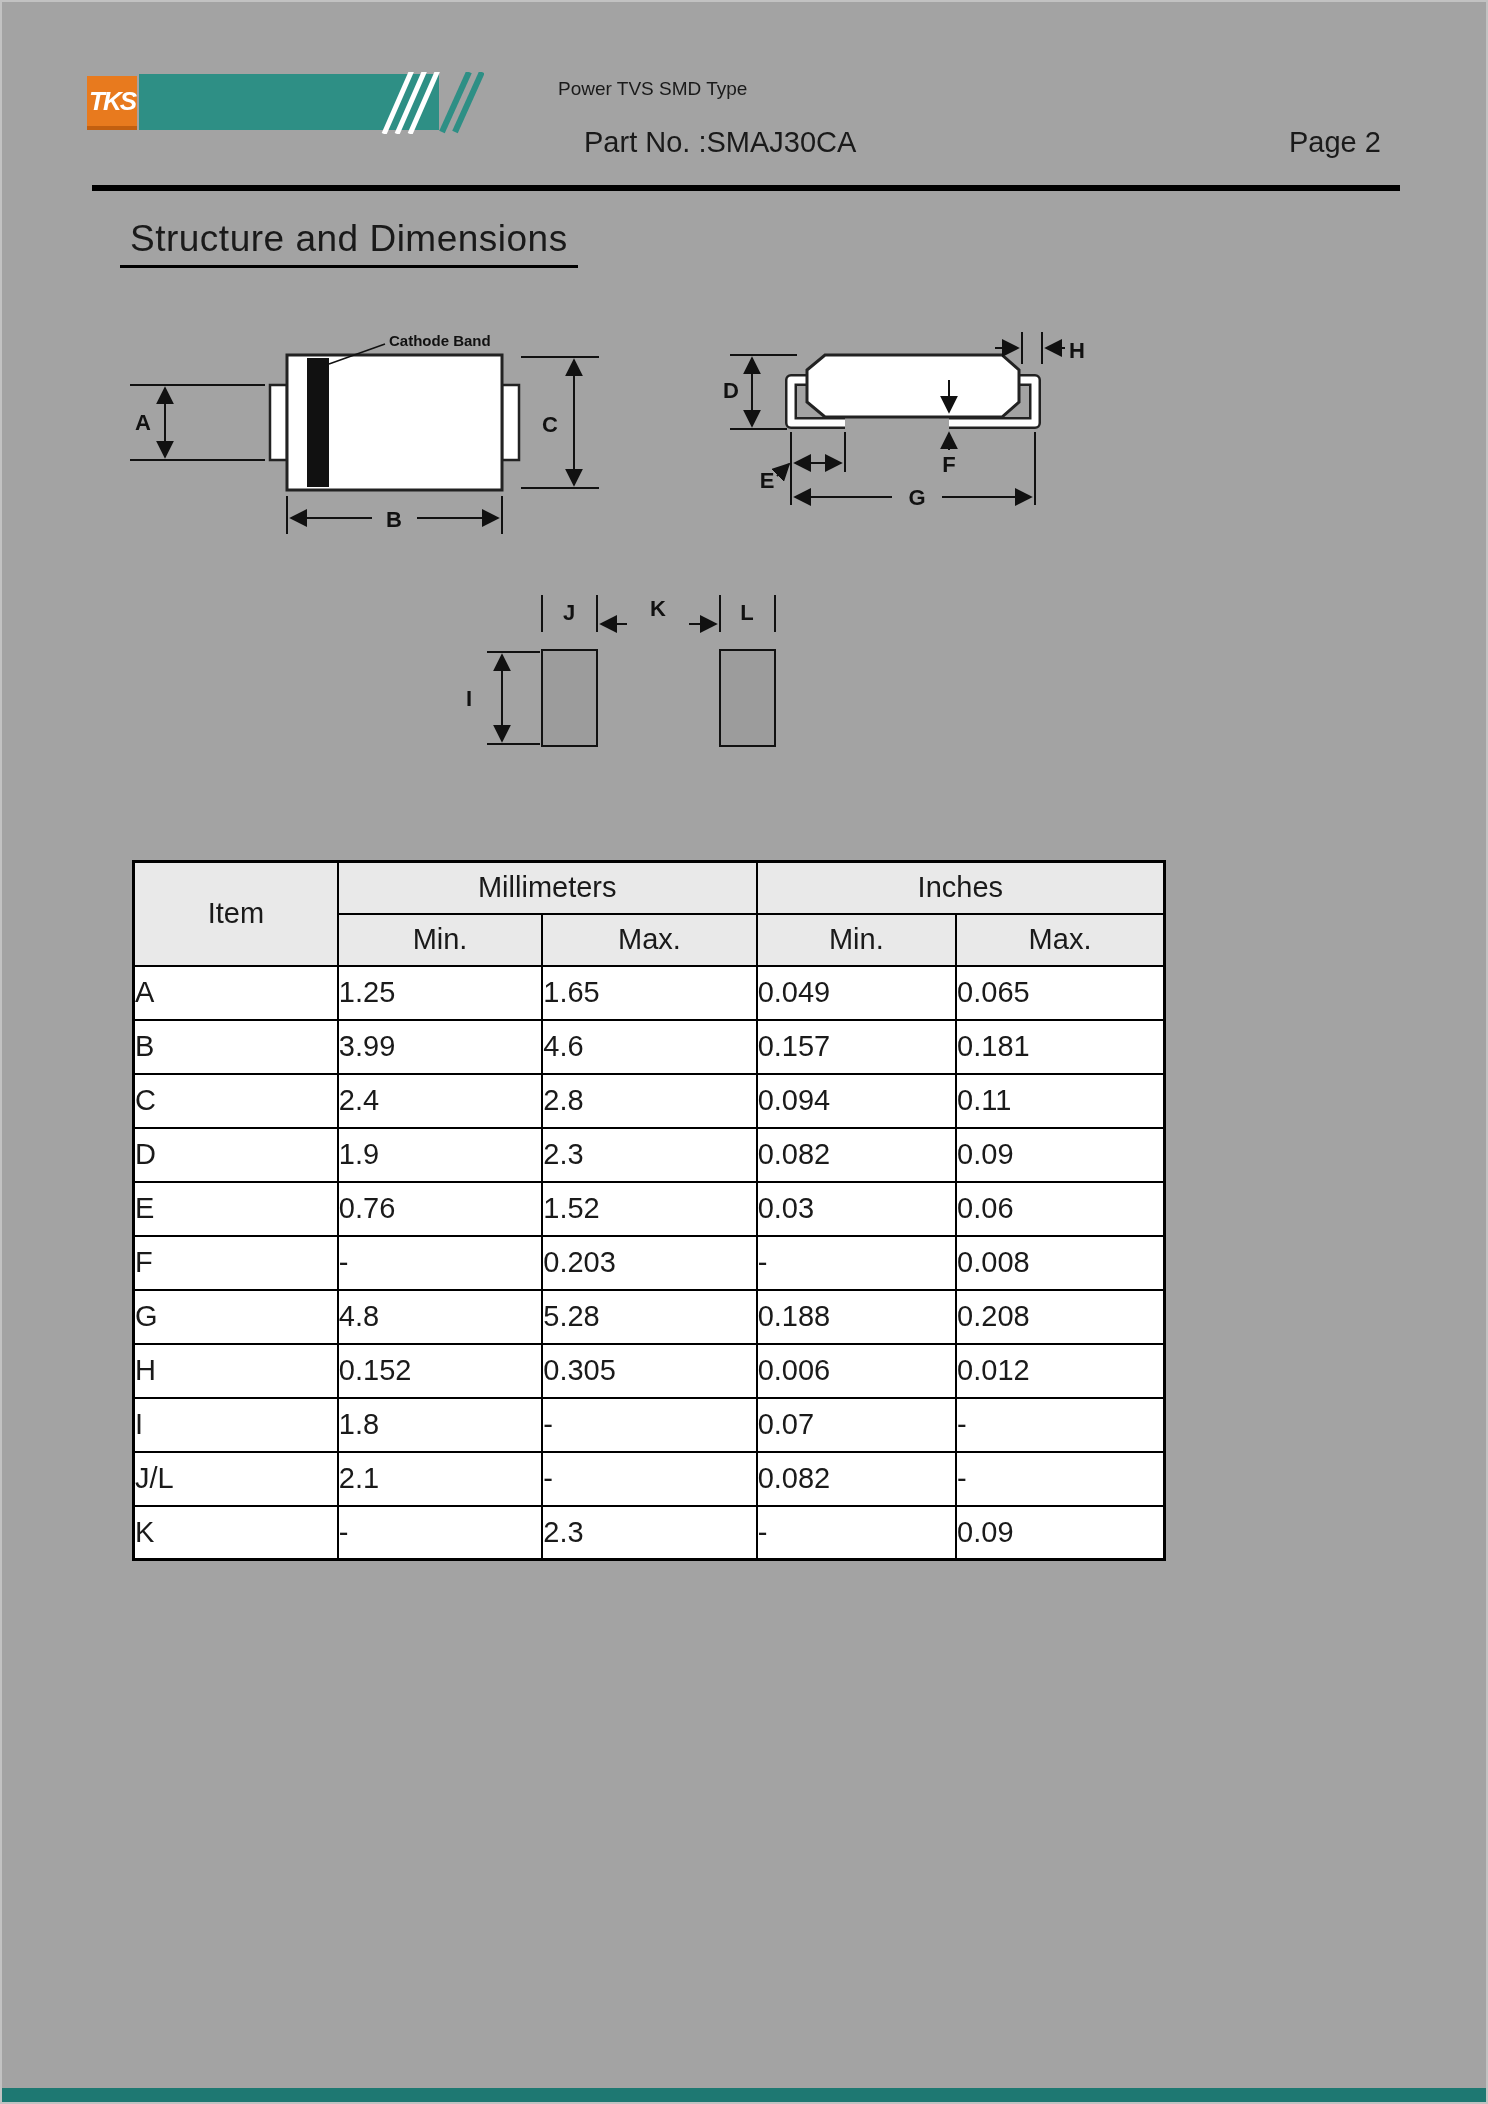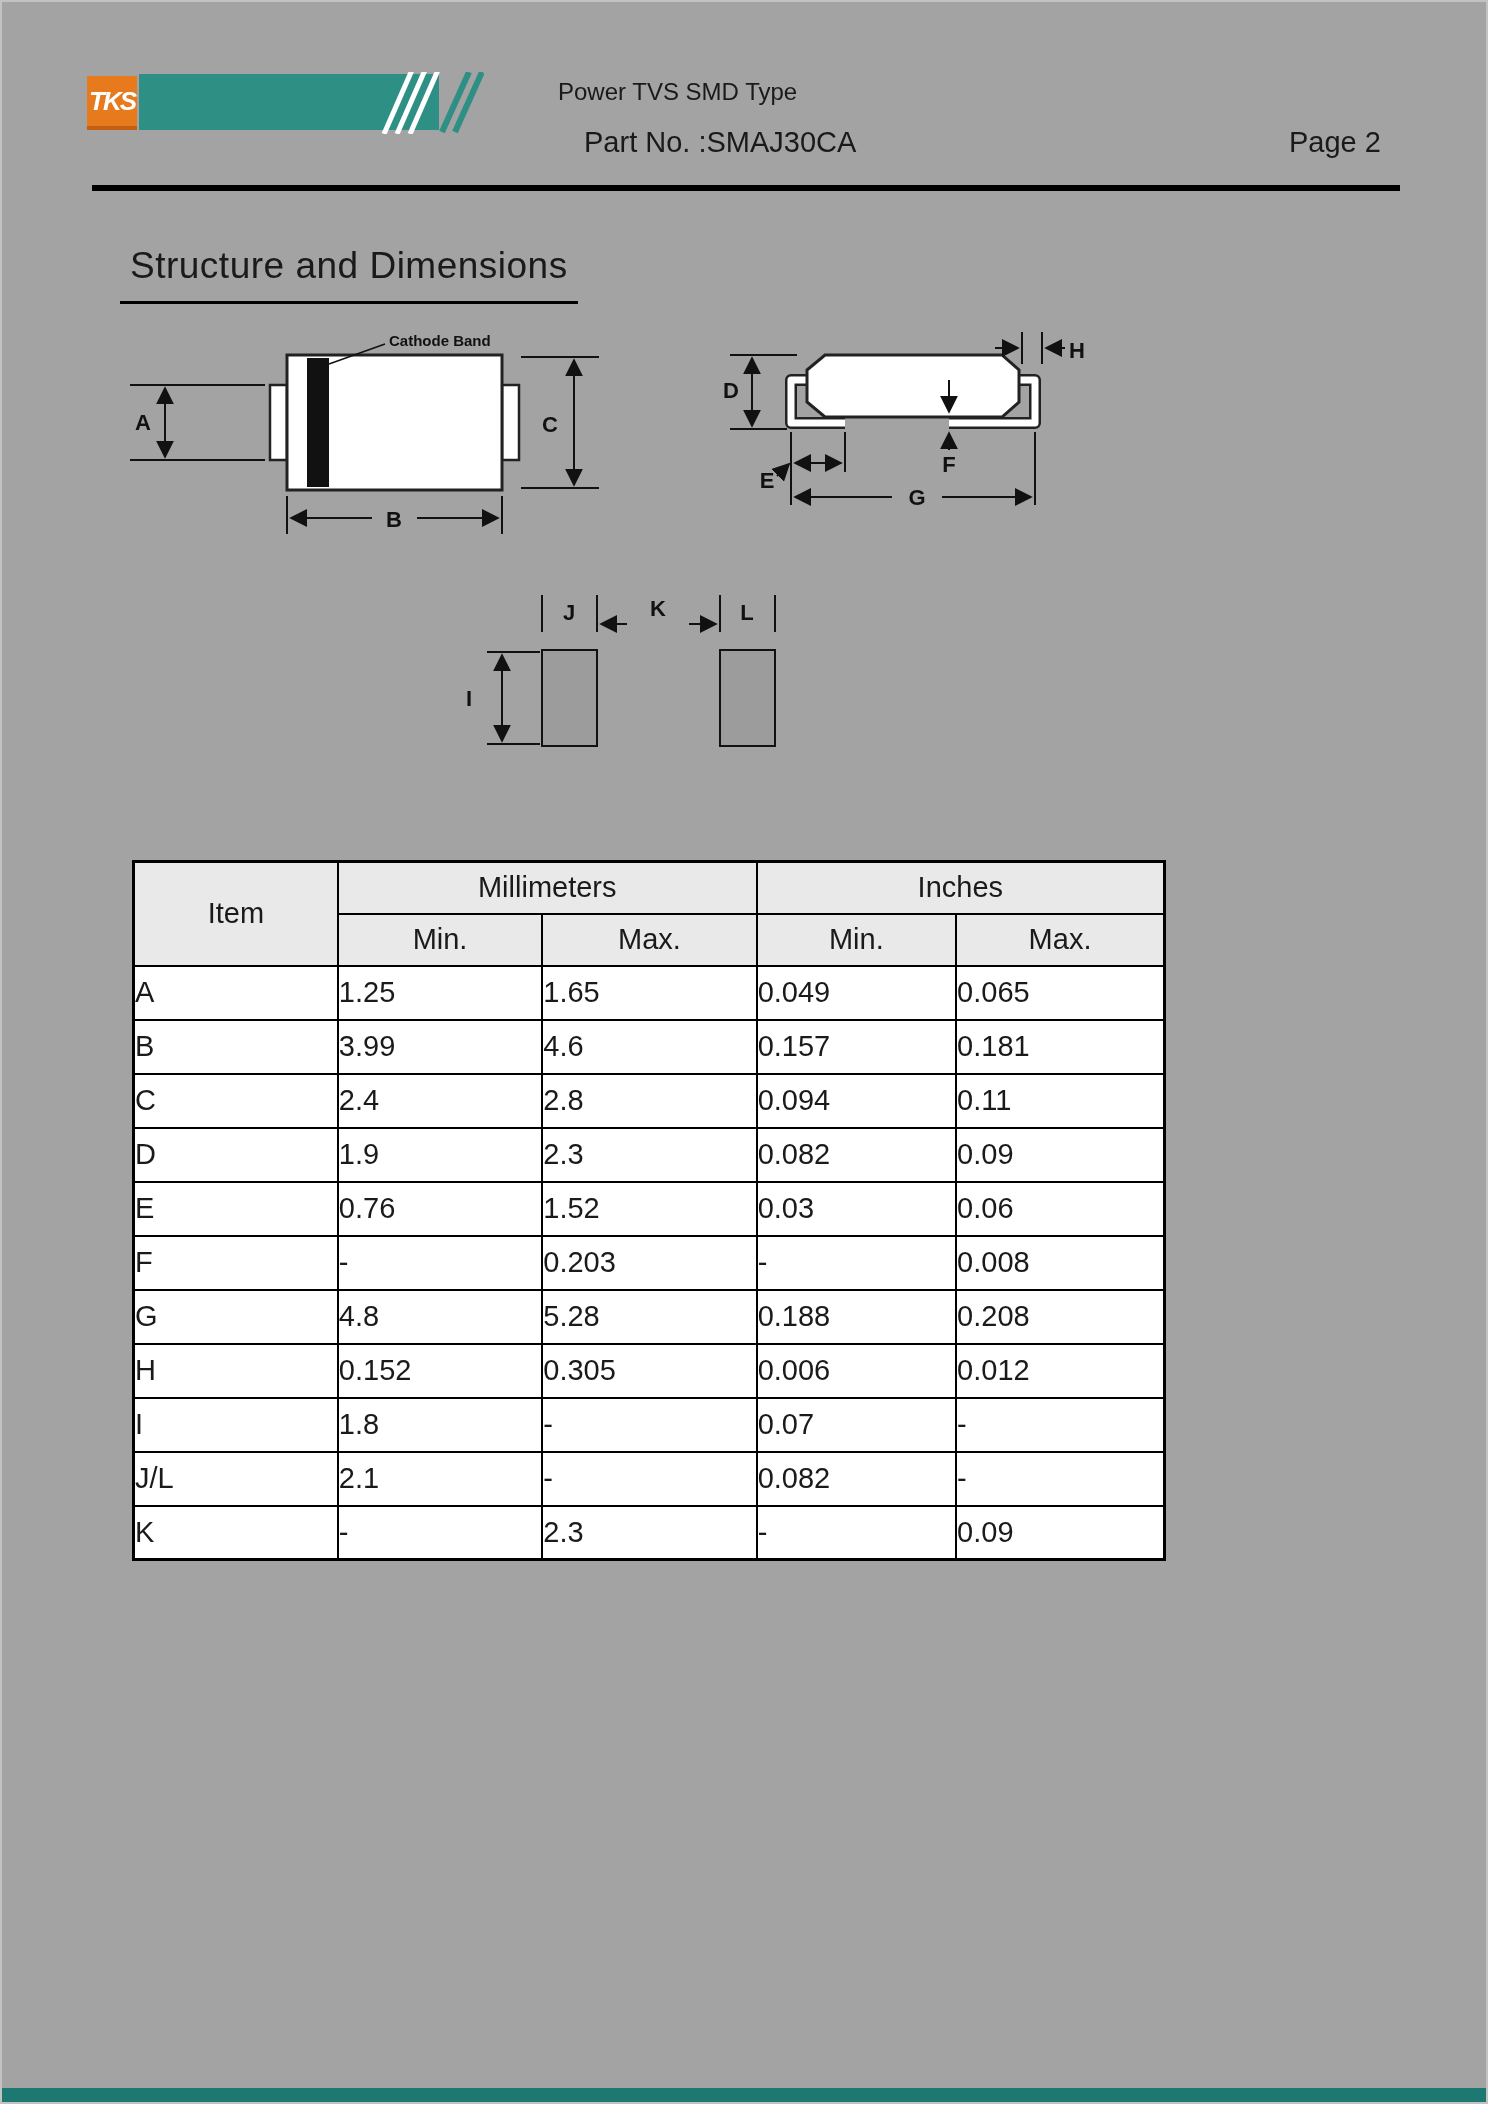--- a/index.html
+++ b/index.html
@@ -21,27 +21,27 @@
     background:#a3a3a3; border:2px solid #c2c2c2; overflow:hidden;
   }
   .logo {
     position:absolute; left:85px; top:74px; width:50px; height:54px;
     background:var(--logo-orange); color:#fff;
     font-weight:bold; font-style:italic; font-size:26px;
     display:flex; align-items:center; justify-content:center;
     letter-spacing:-2px; border-bottom:4px solid #c25f10;
   }
   .banner { position:absolute; left:137px; top:70px; }
-  .hdr-line1 { position:absolute; left:556px; top:76px; font-size:24px; }
+  .hdr-line1 { position:absolute; left:556px; top:76px; font-size:19px; }
   .hdr-line2 { position:absolute; left:556px; top:124px; font-size:29px;margin-left:26px; }
   .page-num  { position:absolute; left:1287px; top:124px; font-size:29px; }
   .hdr-rule  { position:absolute; left:90px; top:183px; width:1308px; height:6px; background:#000; }
   .title {
     position:absolute; left:118px; top:216px; font-size:37px;
-    padding:0 10px 14px 10px; border-bottom:3px solid #000; letter-spacing:0.5px;margin-top:27px;
+    padding:0 10px 5px 10px; border-bottom:3px solid #000; letter-spacing:0.5px;
   }
   .drawing { position:absolute; left:95px; top:318px; }
   .note { position:absolute; left:298px; top:812px; font-size:30px; }
   table.dims {
     position:absolute; left:130px; top:858px; width:1034px;
     border-collapse:collapse; font-size:29px; 
     border:3px solid #000;
   }
   .dims th, .dims td { border:2px solid #000; font-weight:normal; }
   .dims thead th { background:var(--table-header-bg); height:52px; }

